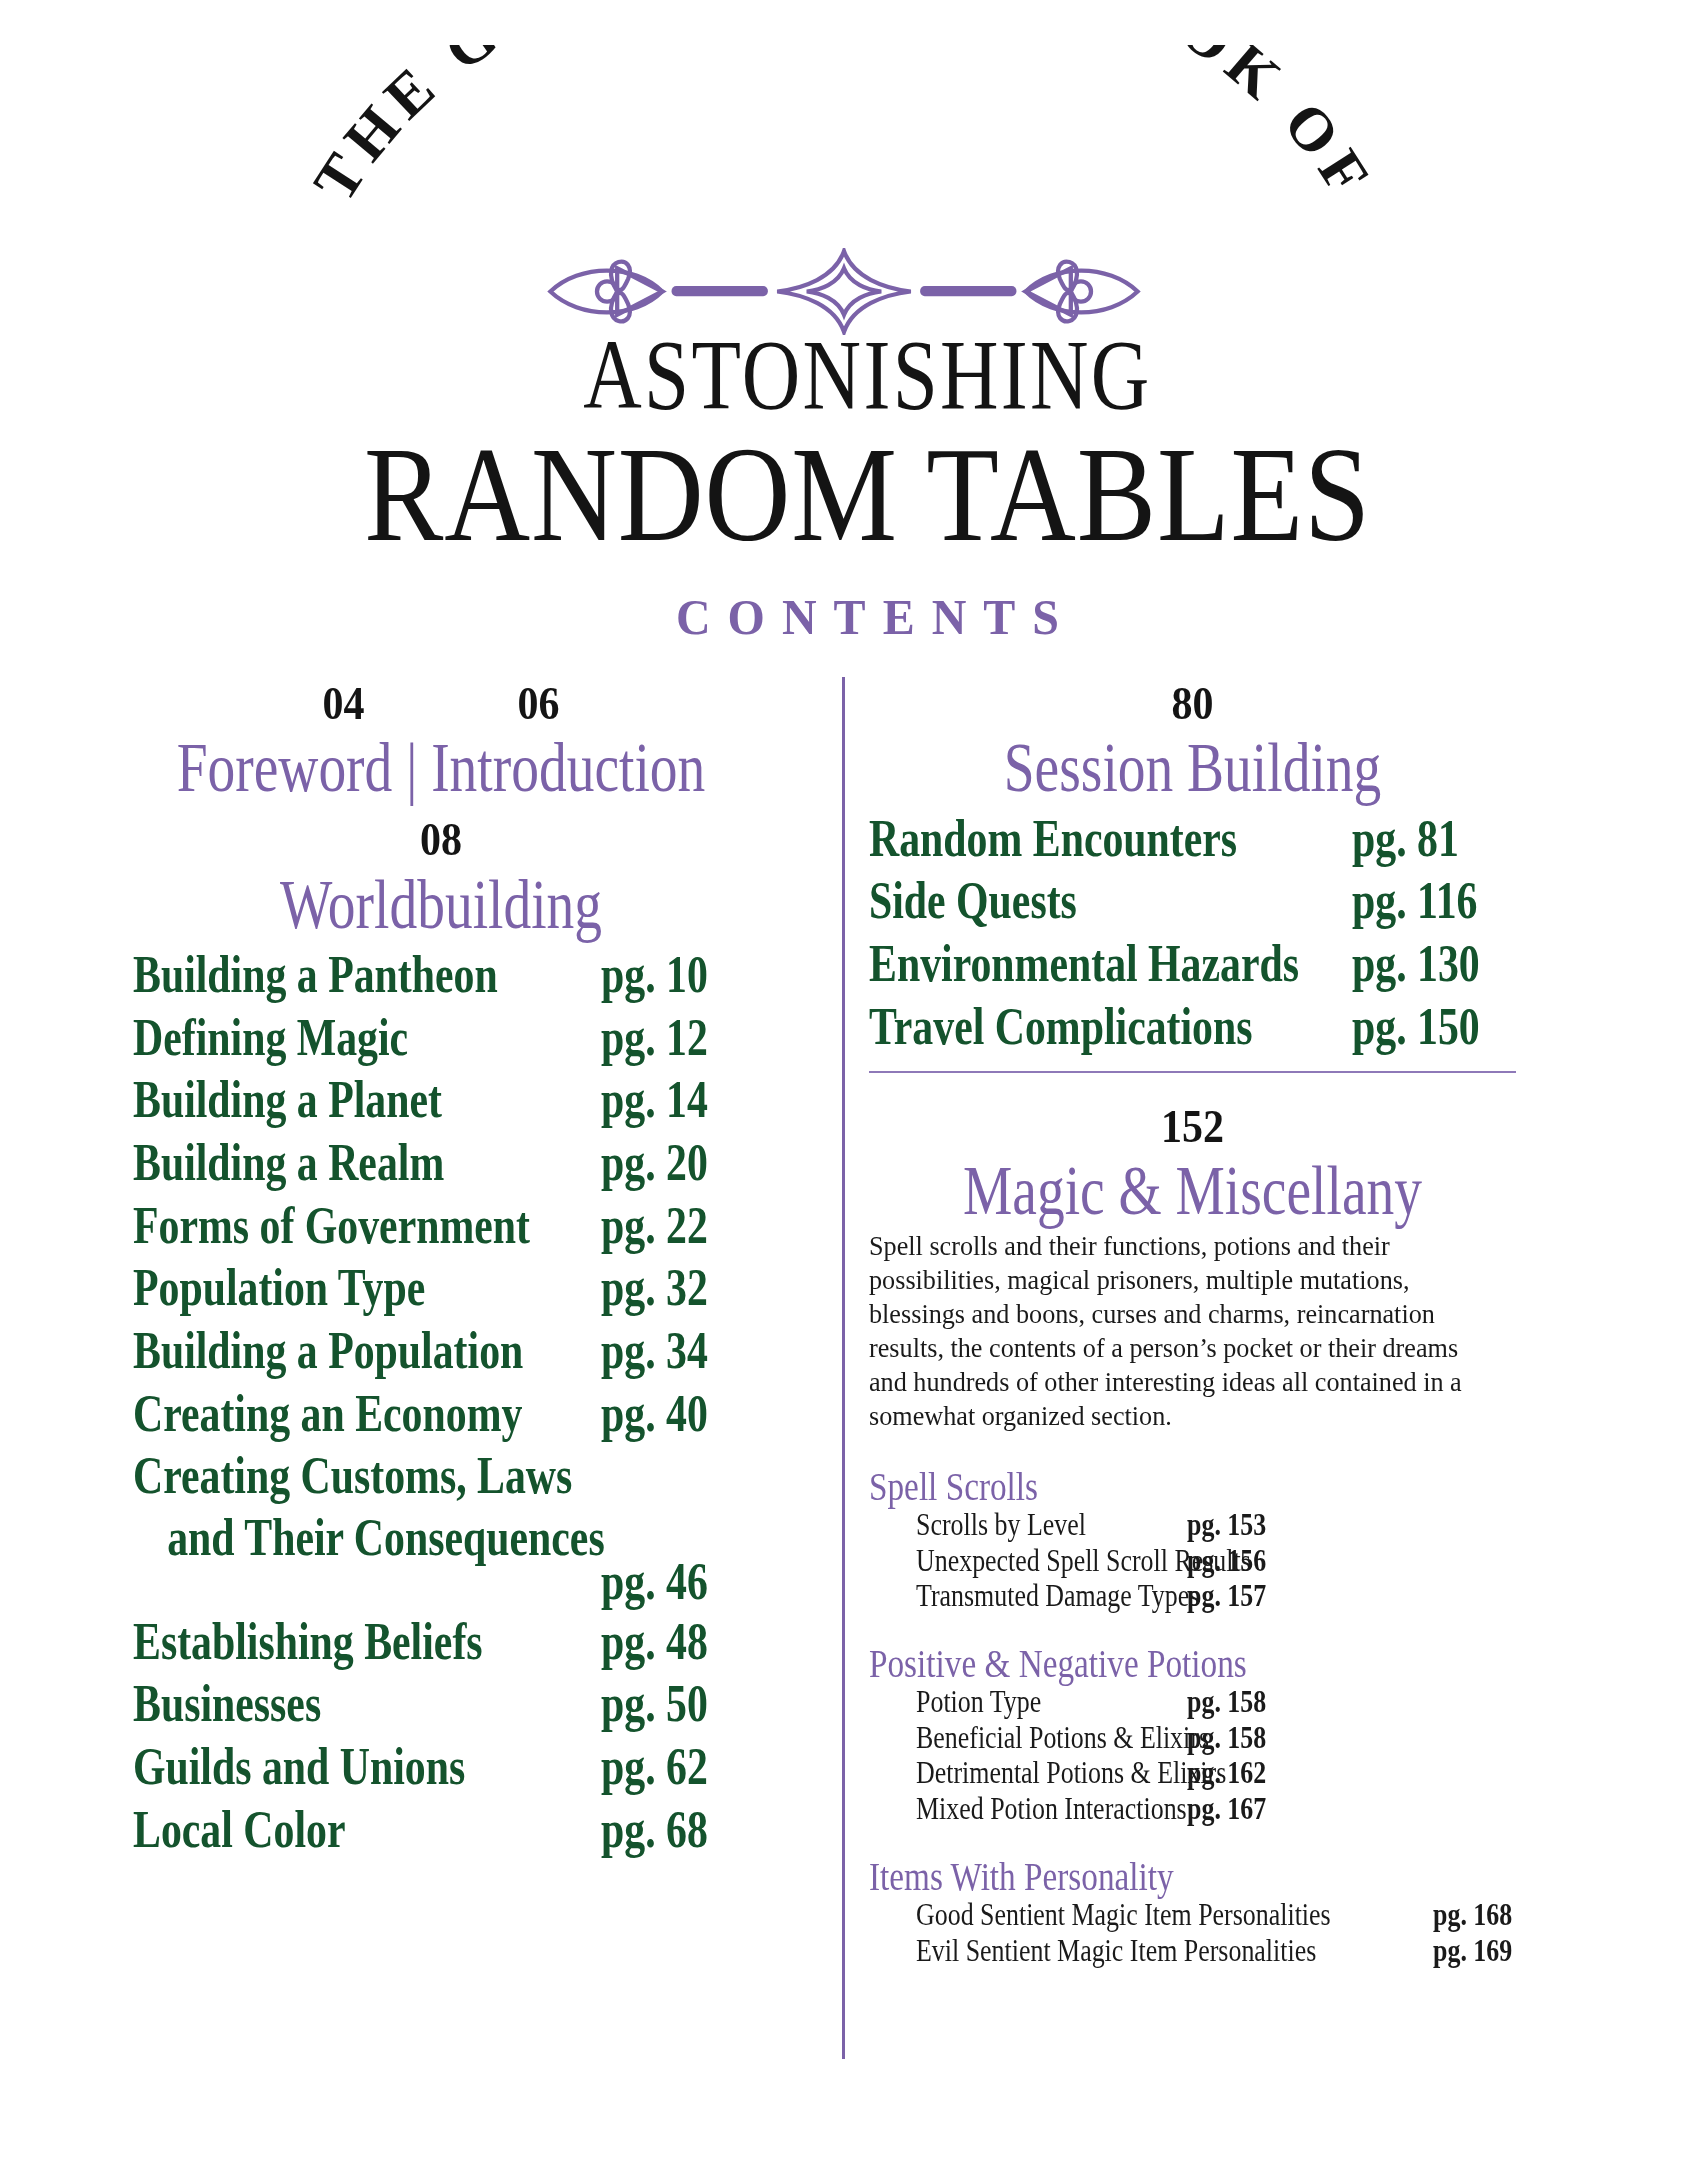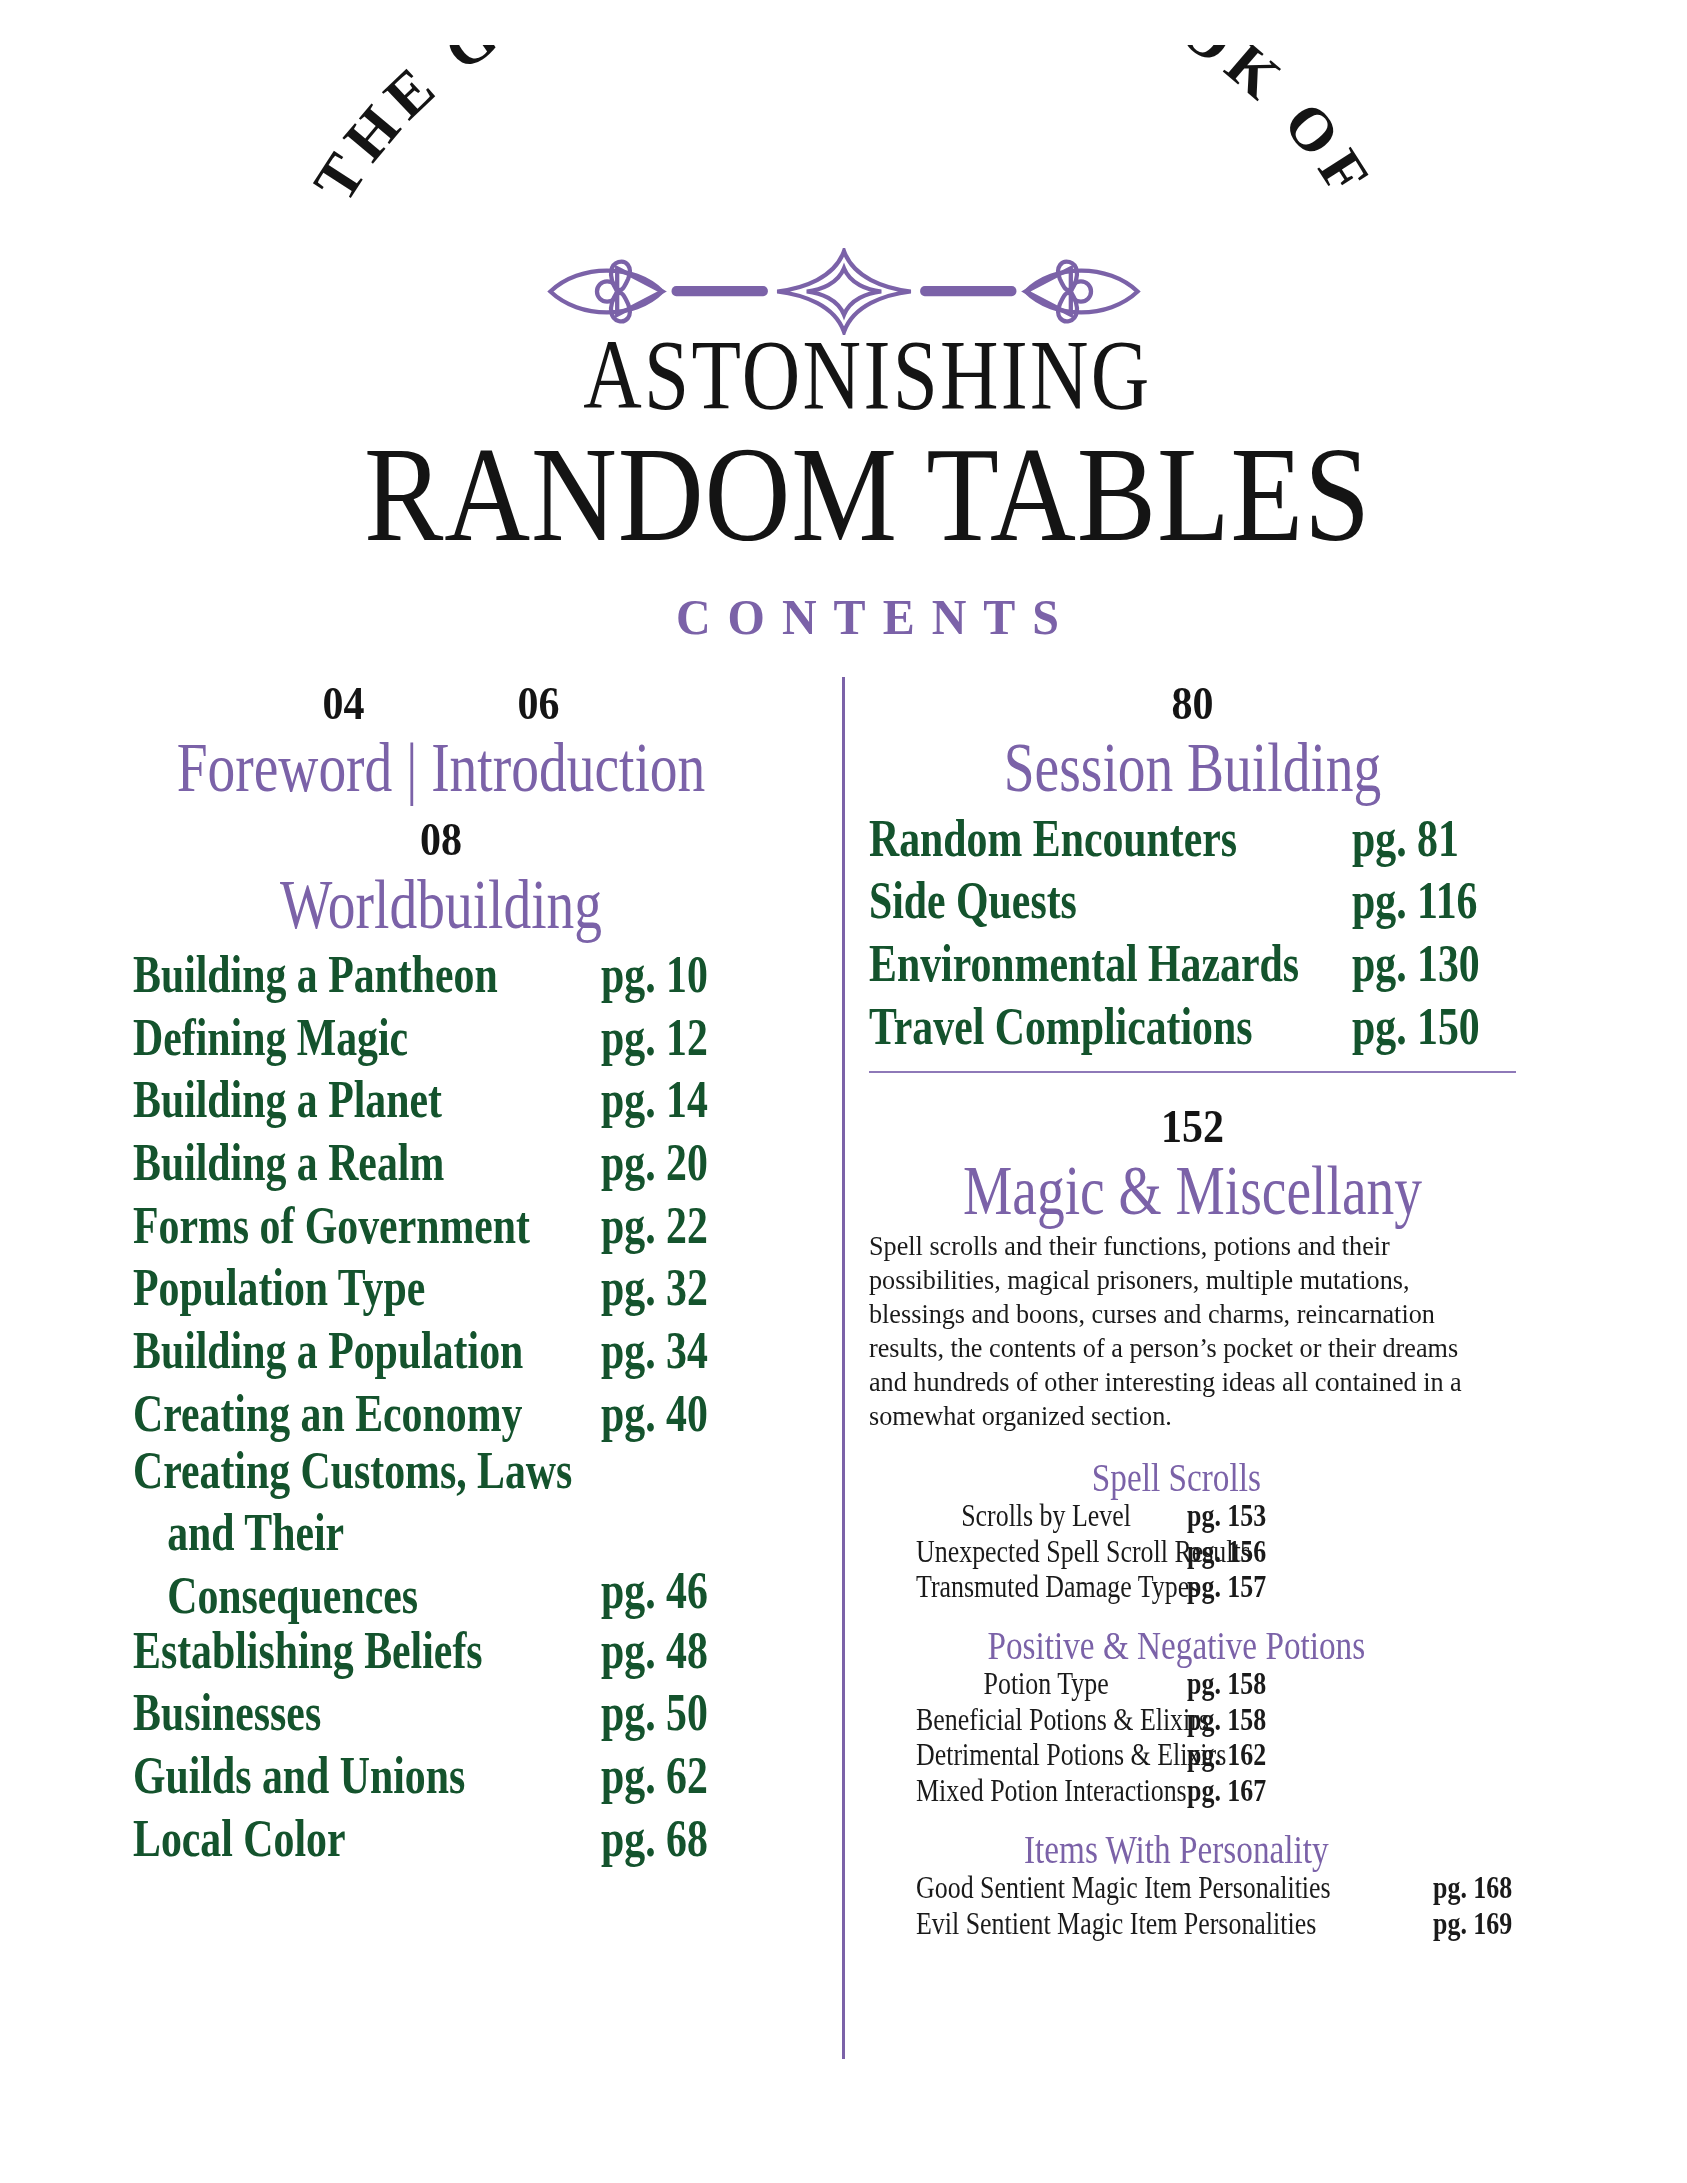--- a/index.html
+++ b/index.html
@@ -139,21 +139,21 @@
     transform-origin: left center;
     white-space: nowrap;
   }
   .toc-row .page {
     flex: 0 0 auto;
     width: 148px;
     transform: scaleY(1.18) scaleX(0.95);
     transform-origin: left center;
   }
   #col-right .toc-row .page { width: 164px; }
-  .toc-row.two-line { margin-bottom: 15.6px; }
+  .toc-row.two-line { margin-bottom: 15.6px; flex-direction: column; }
   .toc-row.two-line .label { white-space: normal; line-height: 1.2; }
   .toc-row.two-line .label .ln2 { display: block; padding-left: 36px; }
   .toc-row.two-line .page { align-self: flex-end; }
 
   
   .hrule {
     height: 2.3px;
     background: #8E79B8;
     margin: 22px 0 30px 0;
   }
@@ -164,21 +164,21 @@
     font-weight: 400;
     font-size: 27px;
     line-height: 1.26;
     color: #1a1a1a;
     margin-top: 12.5px;
     transform: scaleX(0.97);
     transform-origin: left top;
   }
 
   
-  .subsec { margin-top: 24px; text-align: center; }
+  .subsec { margin-top: 33px; }
   .subsec-title {
     font-family: "Liberation Serif", serif;
     font-weight: 400;
     font-size: 35px;
     color: #7B62A8;
     line-height: 1.0;
     transform: scaleY(1.16) scaleX(0.95);
     transform-origin: left top;
     margin-bottom: 11px;
   }

